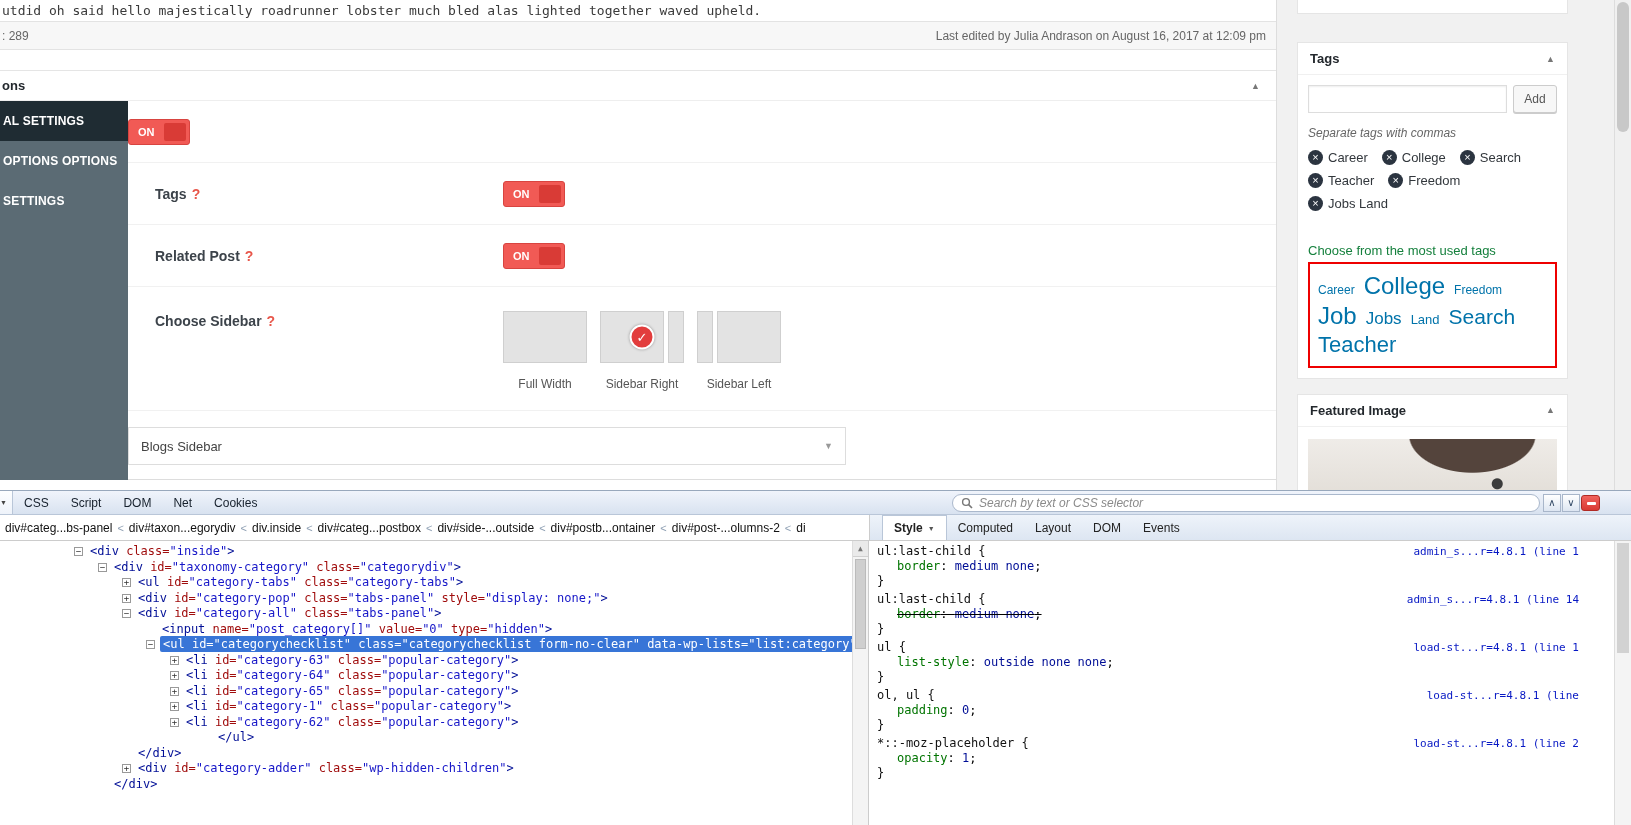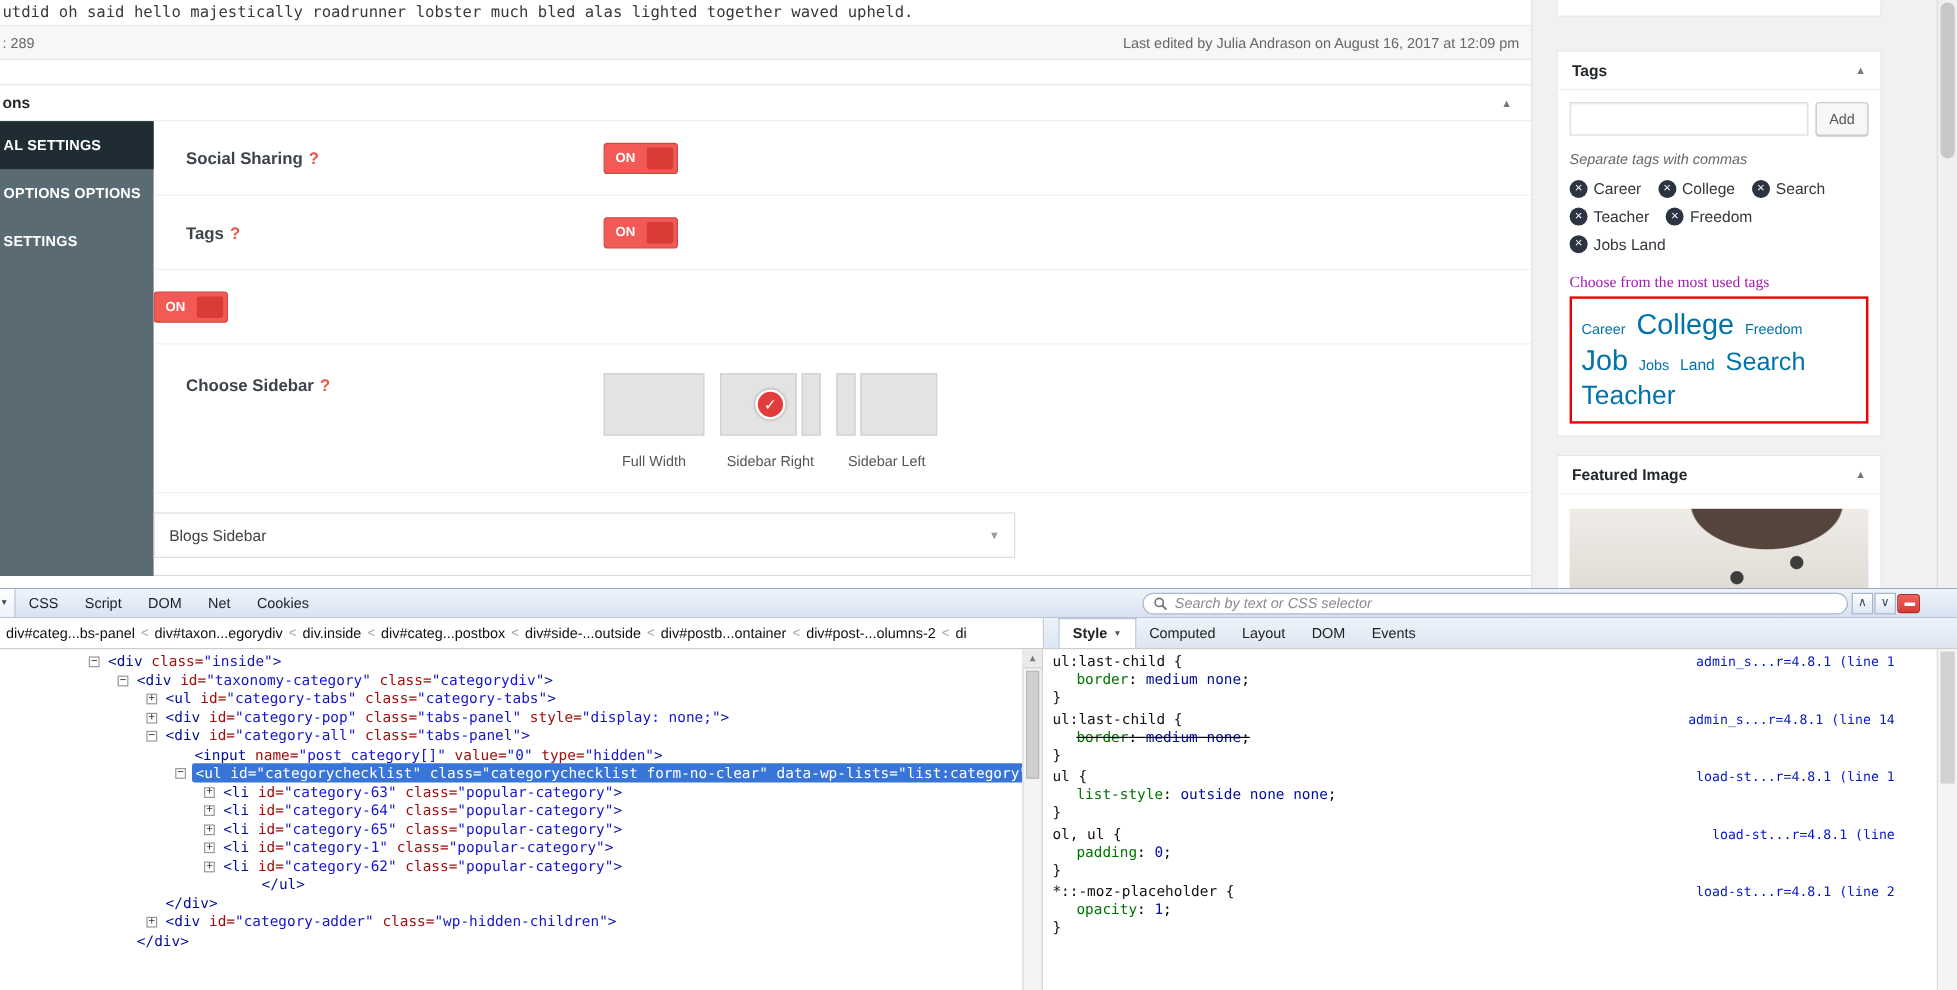--- a/index.html
+++ b/index.html
@@ -51,21 +51,21 @@
   .metabox-header{height:32px;display:flex;align-items:center;justify-content:space-between;padding:0 12px;border-bottom:1px solid #f0f0f0;}
   .metabox-title{font-size:13px;font-weight:bold;color:#23282d;}
   .tags-body{padding:10px;}
   .tag-input-row{display:flex;gap:6px;}
   .tag-input{flex:1;height:28px;border:1px solid #ddd;padding:0 7px;font-size:13px;box-shadow:inset 0 1px 2px rgba(0,0,0,.07);min-width:0;}
   .add-btn{width:44px;height:28px;background:#f7f7f7;border:1px solid #ccc;border-radius:3px;font-size:12px;color:#555;box-shadow:0 1px 0 #ccc;cursor:pointer;}
   .tag-hint{font-style:italic;color:#666;font-size:12px;margin:13px 0 10px;}
   .chip-row{margin-bottom:8px;display:flex;gap:14px;}
   .chip{display:flex;align-items:center;gap:5px;font-size:13px;color:#32373c;white-space:nowrap;}
   .chip-x{width:15px;height:15px;border-radius:50%;background:#2b3440;color:#fff;font-size:11px;line-height:14px;text-align:center;cursor:pointer;flex-shrink:0;}
-  .most-used{color:#a21caf;font-size:13px;margin-top:8px;display:inline-block;cursor:pointer;font-family:Liberation Serif, serif;}
+  .most-used{color:#15803d;font-size:13px;margin-top:24px;display:inline-block;cursor:pointer;}
   .cloud-box{border:2px solid #ee0000;margin-top:3px;padding:7px 8px;}
   .cloud-line{line-height:1.25;}
   .cloud-tag{color:#0073aa;margin-right:9px;cursor:pointer;}
   .featured-img{margin:12px 10px;height:70px;
     background:
       radial-gradient(circle 6px at 56% 82%, #3c3c3c 0 5px, transparent 6px),
       radial-gradient(circle 6px at 76% 64%, #3c3c3c 0 5px, transparent 6px),
       radial-gradient(ellipse 80px 48px at 66% -6%, #54443c 0 78%, transparent 80%),
       linear-gradient(180deg,#efece8,#e0dbd4);}
   .page-scroll{position:absolute;left:1614px;top:0;width:17px;height:490px;background:#f0f0f0;border-left:1px solid #ddd;}
@@ -134,34 +134,34 @@
       </div>
       <div class="panel-body">
         <div class="opt-sidebar" id="optSidebar">
             <div class="opt-side-item active">AL SETTINGS</div>
             <div class="opt-side-item">OPTIONS OPTIONS</div>
             <div class="opt-side-item">SETTINGS</div>
           </div>
         <div class="opt-content">
           <div id="toggleRows">
               <div class="opt-row toggle-row">
-                <div class="opt-label"><span>Social Sharing</span><span class="help-q">?</span></div>
                 <div class="toggle-on">
                   <span class="toggle-text">ON</span>
                   <span class="toggle-knob"></span>
                 </div>
               </div>
               <div class="opt-row toggle-row">
                 <div class="opt-label"><span>Tags</span><span class="help-q">?</span></div>
                 <div class="toggle-on">
                   <span class="toggle-text">ON</span>
                   <span class="toggle-knob"></span>
                 </div>
               </div>
               <div class="opt-row toggle-row">
+                <div class="opt-label"><span>Related Post</span><span class="help-q">?</span></div>
                 <div class="toggle-on">
                   <span class="toggle-text">ON</span>
                   <span class="toggle-knob"></span>
                 </div>
               </div>
             </div>
           <div class="opt-row choose-row">
             <div class="opt-label">
               <span>Choose Sidebar</span><span class="help-q">?</span>
             </div>
@@ -243,21 +243,21 @@
               <span class="chip">
                 <span class="chip-x">×</span>
                 <span>Jobs Land</span>
               </span>
             </div>
           </div>
         <span class="most-used">Choose from the most used tags</span>
         <div class="cloud-box">
           <div id="tagCloud">
               <div class="cloud-line"><span class="cloud-tag" style="font-size: 12px;">Career</span><span class="cloud-tag" style="font-size: 24px;">College</span><span class="cloud-tag" style="font-size: 12px;">Freedom</span></div>
-              <div class="cloud-line"><span class="cloud-tag" style="font-size: 24px;">Job</span><span class="cloud-tag" style="font-size: 12px;">Jobs</span><span class="cloud-tag" style="font-size: 13px;">Land</span><span class="cloud-tag" style="font-size: 21px;">Search</span></div>
+              <div class="cloud-line"><span class="cloud-tag" style="font-size: 24px;">Job</span><span class="cloud-tag" style="font-size: 17px;">Jobs</span><span class="cloud-tag" style="font-size: 13px;">Land</span><span class="cloud-tag" style="font-size: 21px;">Search</span></div>
               <div class="cloud-line"><span class="cloud-tag" style="font-size: 22px;">Teacher</span></div>
             </div>
         </div>
       </div>
     </div>
 
     <div class="metabox featured-box">
       <div class="metabox-header">
         <span class="metabox-title">Featured Image</span>
         <span class="collapse-icon">▲</span>

